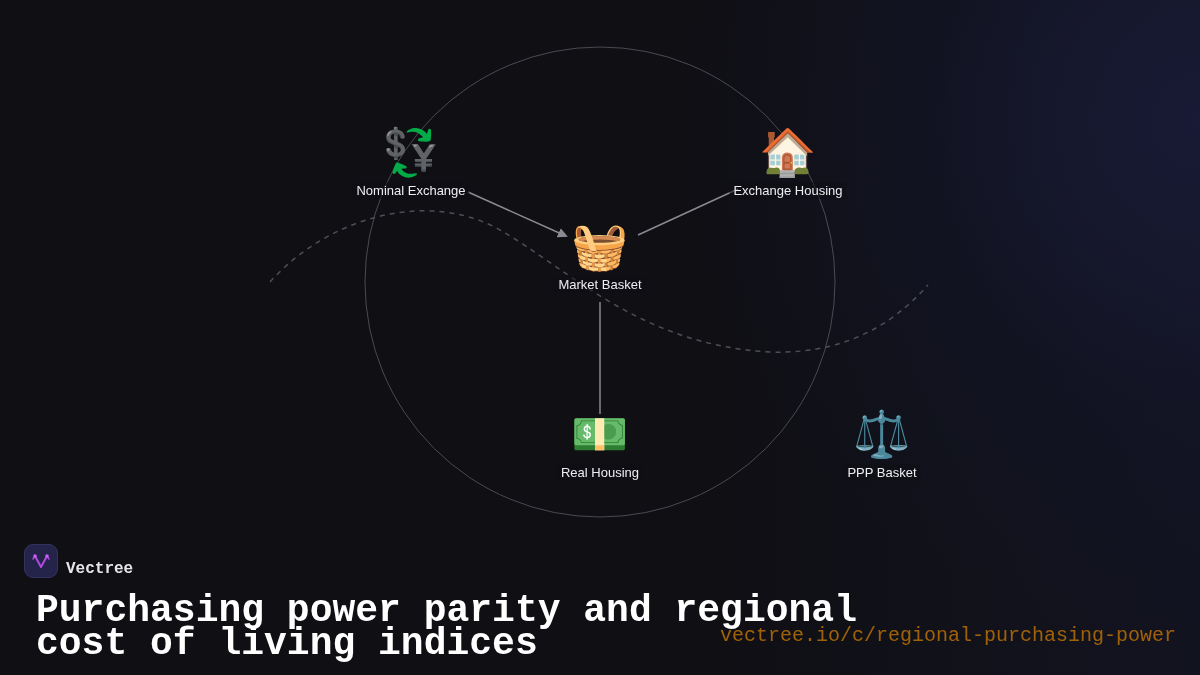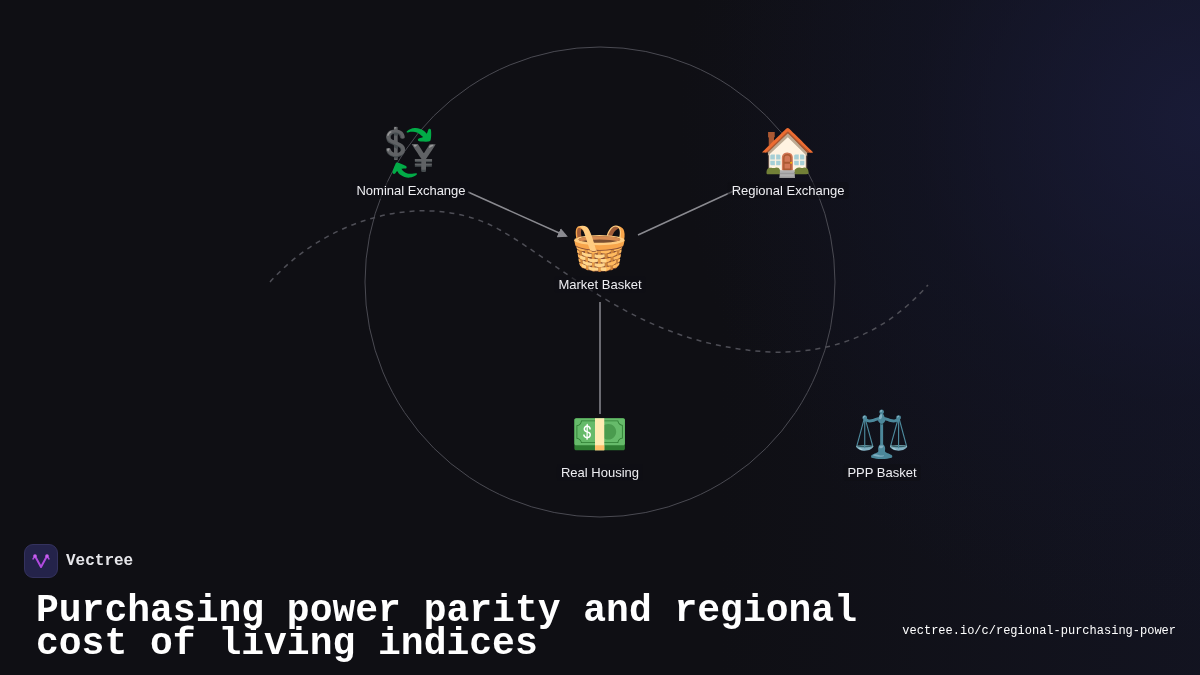--- a/index.html
+++ b/index.html
@@ -22,38 +22,38 @@
   .node .emoji {
     font-size: 46px; line-height: 56px; height: 56px;
     font-family: "DejaVu Sans", sans-serif;
   }
   .node .label {
     color: #eeeef2; font-size: 13px; margin-top: 2px; white-space: nowrap;
     background: rgba(15,15,20,0.55); padding: 1px 4px; border-radius: 3px;
   }
   .brand {
     position: absolute; left: 24px; top: 544px;
-    display: flex; align-items: center; gap: 8px;
+    display: flex; align-items: flex-end; gap: 8px;
   }
   .brand .logo {
     width: 34px; height: 34px; border-radius: 9px;
     background: #24234a; border: 1px solid #34325e;
     box-sizing: border-box; display: flex; align-items: center; justify-content: center;
   }
   .brand .name {
     color: #e6e6ea; font-family: "Liberation Mono", monospace; font-weight: bold; font-size: 16px;
   }
   .title {
     position: absolute; left: 24px; top: 582px; margin: 12px;
     color: #ffffff; font-family: "Liberation Mono", monospace; font-weight: bold;
     font-size: 38px; line-height: 33px; letter-spacing: 0px; width: 840px;
   }
   .url {
     position: absolute; right: 24px; top: 624px;
-    color: #ffffff; font-family: "Liberation Mono", monospace; font-size: 12px;
+    color: #a16207; font-family: "Liberation Mono", monospace; font-size: 20px;
   }
 </style>
 </head>
 <body>
 
 <div class="bg-glow"></div>
 
 <svg class="diagram" width="1200" height="675">
   <defs>
     <marker id="arrowhead" markerWidth="10" markerHeight="10" refX="8" refY="5" orient="auto" markerUnits="userSpaceOnUse">
@@ -67,21 +67,21 @@
   <line x1="600" y1="302" x2="600" y2="414" stroke="#8a8a90" stroke-width="1.5"></line>
 </svg>
 
 <div class="node" style="left:411px; top:124px;">
   <span class="emoji">💱</span>
   <span class="label">Nominal Exchange</span>
 </div>
 
 <div class="node" style="left:788px; top:124px;">
   <span class="emoji">🏠</span>
-  <span class="label">Regional Exchange</span>
+  <span class="label">Exchange Housing</span>
 </div>
 
 <div class="node" style="left:600px; top:218px;">
   <span class="emoji">🧺</span>
   <span class="label">Market Basket</span>
 </div>
 
 <div class="node" style="left:600px; top:406px;">
   <span class="emoji">💵</span>
   <span class="label">Real Housing</span>

